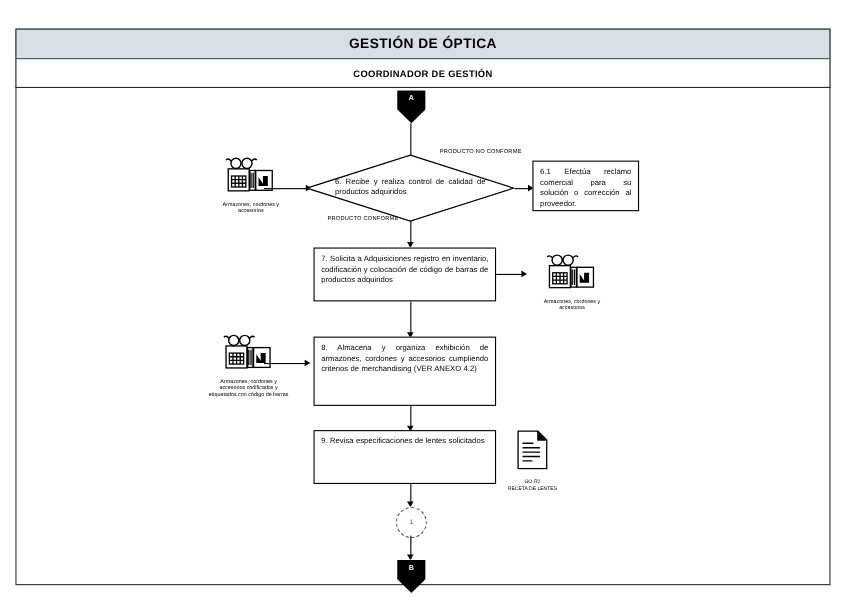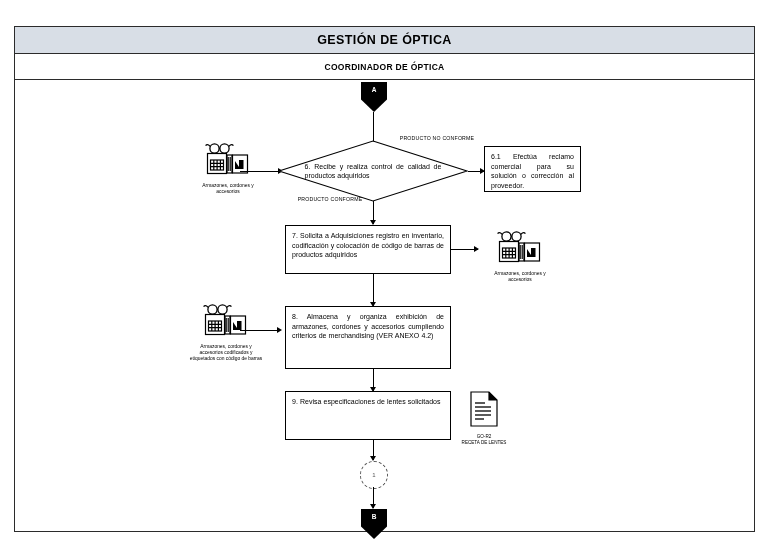--- a/index.html
+++ b/index.html
@@ -60,21 +60,21 @@
 </head>
 <body>
 
 <div id="frame"></div>
 
 <div id="title-band">
   <span class="t">GESTIÓN DE ÓPTICA</span>
 </div>
 
 <div id="role-band">
-  <span class="t">COORDINADOR DE ÓPTICA</span>
+  <span class="t">COORDINADOR DE GESTIÓN</span>
 </div>
 
 <div class="pent" style="left:361px;top:82px;">
   <span>A</span>
 </div>
 <div class="vline" style="left:373px;top:112px;height:42px;"></div>
 <div class="arrow-d" style="left:370px;top:151px;"></div>
 
 <div class="icongrp" style="left:170px;top:142px;width:116px;">
   <span>

